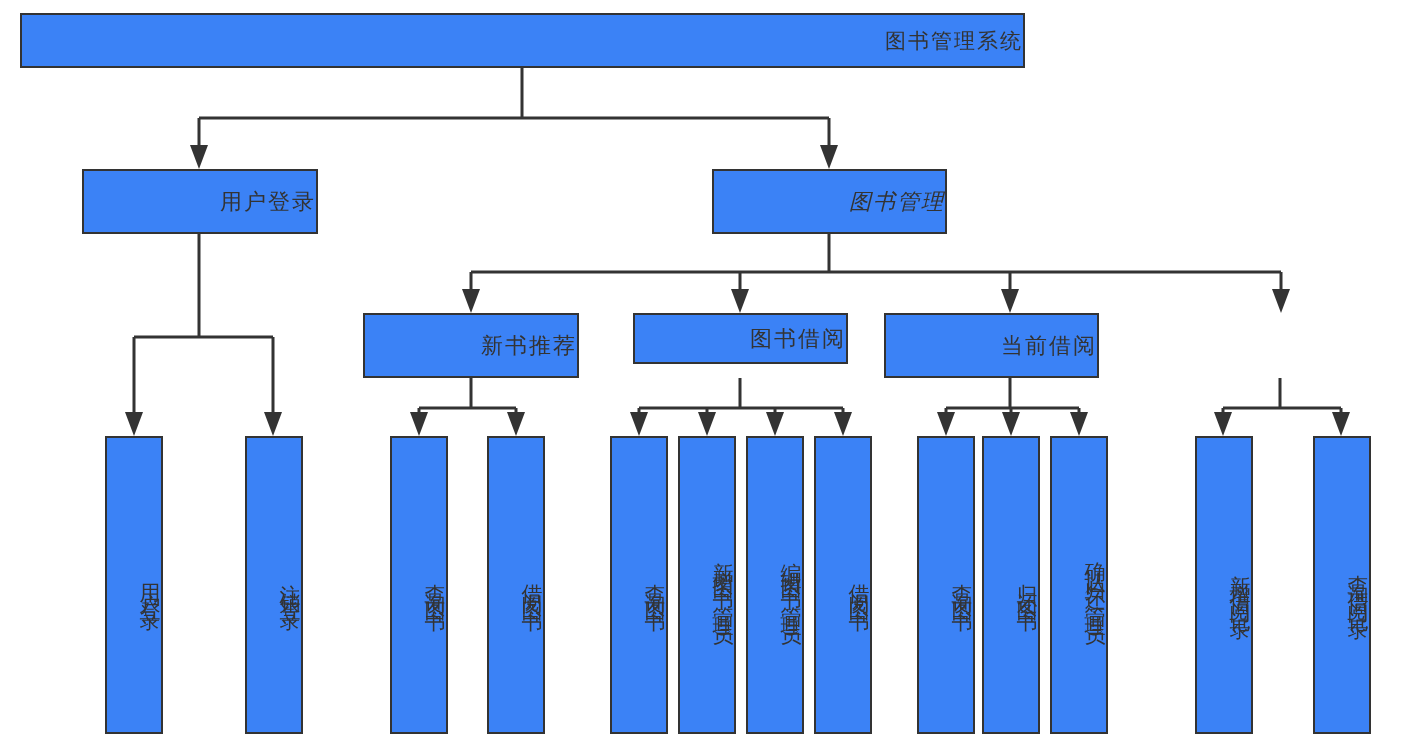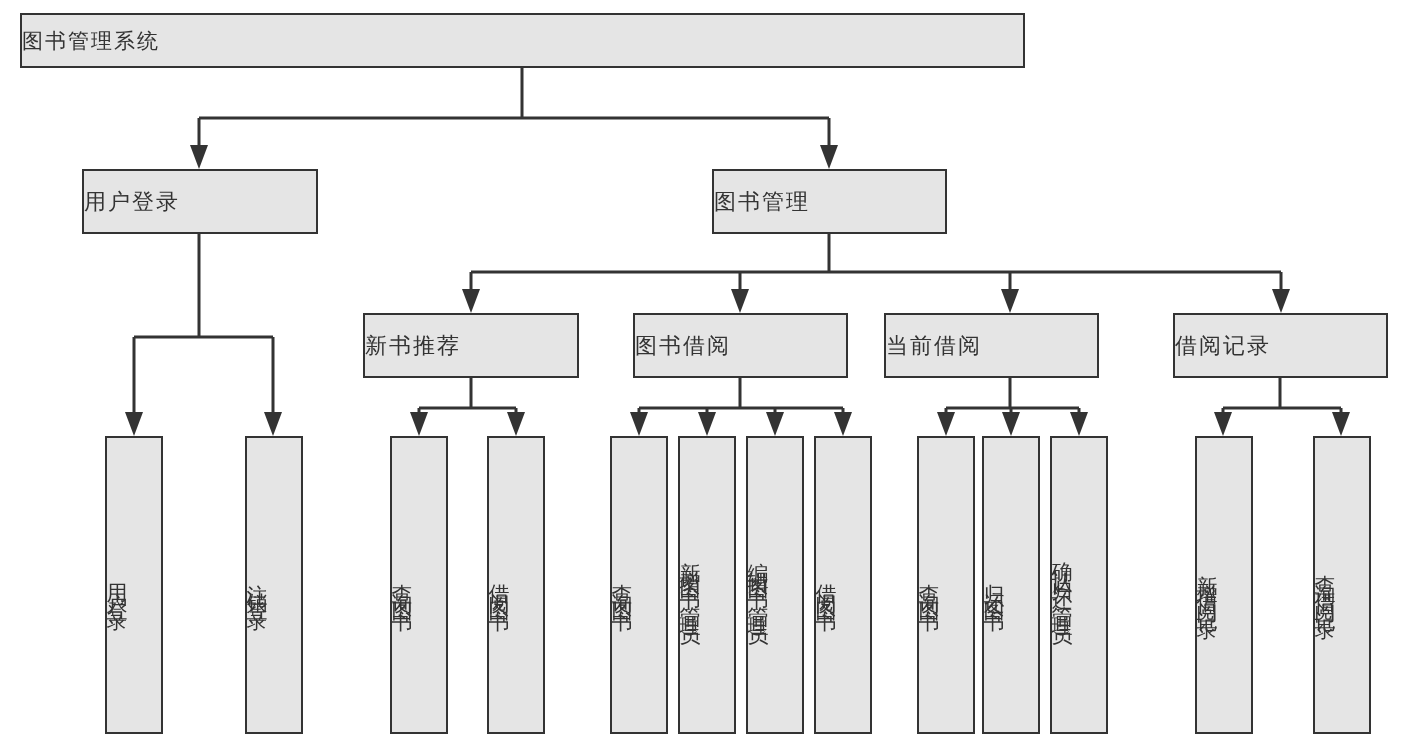--- a/index.html
+++ b/index.html
@@ -6,23 +6,23 @@
   html,body{margin:0;padding:0;}
   body{
     width:1405px;height:747px;position:relative;overflow:hidden;
     background:#ffffff;
     font-family:"Liberation Sans","DejaVu Sans",sans-serif;
     color:#333333;
   }
   .stage{position:absolute;left:0;top:0;width:1405px;height:747px;}
   svg.wires{position:absolute;left:0;top:0;z-index:1;}
   .node{
-    position:absolute;z-index:2;background:#e5e5e5;
+    position:absolute;z-index:2;background:#3b82f6;
     border:2.5px solid #333333;box-sizing:border-box;
-    display:flex;align-items:center;justify-content:flex-start;
+    display:flex;align-items:center;justify-content:flex-end;
   }
   .hbox{font-size:22px;letter-spacing:2px;}
   .root{font-size:21px;}
   .vbox{width:58px;top:436px;height:298px;}
   .vtext{
     writing-mode:vertical-rl;text-orientation:mixed;
     font-size:21px;letter-spacing:9px;line-height:1;
     white-space:nowrap;
   }
   .watermark{
@@ -58,35 +58,32 @@
              M1332 412 H1350 L1341 436 Z"></path>
   </svg>
 
   <div class="node hbox root" style="left:20px;top:13px;width:1005px;height:55px;">
     <span>图书管理系统</span>
   </div>
 
   <div class="node hbox" style="left:82px;top:169px;width:236px;height:65px;">
     <span>用户登录</span>
   </div>
-  <div class="node hbox" style="left:712px;top:169px;width:235px;height:65px;">
+  <div class="node hbox" style="left:712px;top:169px;width:235px;height:65px;font-style:italic;">
     <span>图书管理</span>
   </div>
 
   <div class="node hbox" style="left:363px;top:313px;width:216px;height:65px;">
     <span>新书推荐</span>
   </div>
-  <div class="node hbox" style="left:633px;top:313px;width:215px;height:65px;">
+  <div class="node hbox" style="left:633px;top:313px;width:215px;height:51px;">
     <span>图书借阅</span>
   </div>
   <div class="node hbox" style="left:884px;top:313px;width:215px;height:65px;">
     <span>当前借阅</span>
-  </div>
-  <div class="node hbox" style="left:1173px;top:313px;width:215px;height:65px;">
-    <span>借阅记录</span>
   </div>
 
   <div class="node vbox" style="left:105px;">
     <span class="vtext">用户登录</span>
   </div>
   <div class="node vbox" style="left:245px;">
     <span class="vtext">注销登录</span>
   </div>
 
   <div class="node vbox" style="left:390px;">

